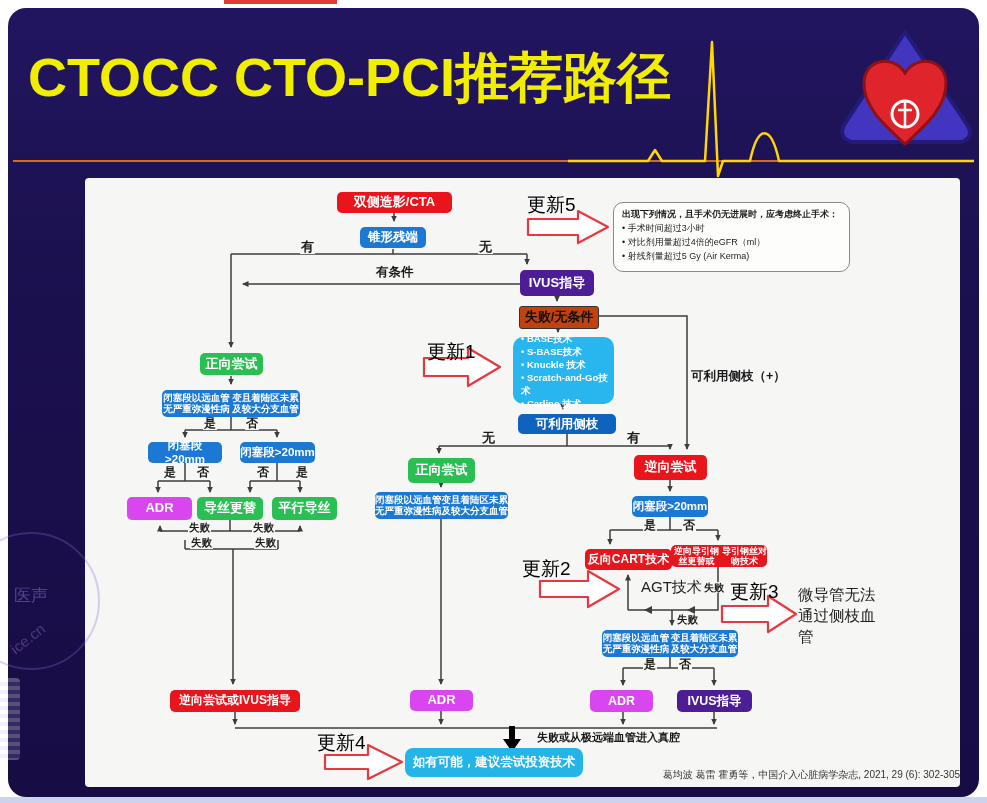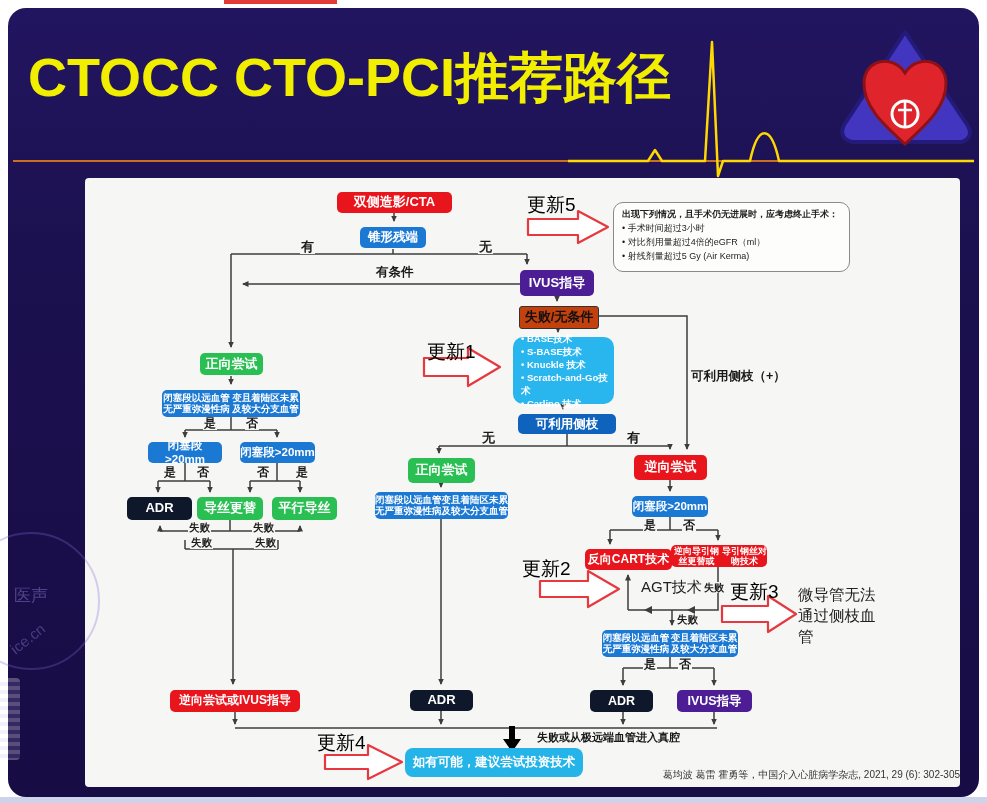--- a/index.html
+++ b/index.html
@@ -16,21 +16,21 @@
   .title2{position:absolute;left:150px;top:96px;width:430px;text-align:center;color:#f2ee00;
           font-weight:bold;font-size:51px;z-index:2;}
   svg.overlay{position:absolute;left:0;top:0;z-index:1;pointer-events:none;}
   .nd{position:absolute;z-index:2;display:flex;align-items:center;justify-content:center;
       text-align:center;color:#fff;font-weight:bold;border-radius:5px;line-height:1.15;}
   .red{background:#e8151d;}
   .blue{background:#1b79d4;}
   .dkblue{background:#0f63bd;}
   .orange{background:#4c1d95;}
   .green{background:#2abf53;}
-  .yellow{background:#0f172a;}
+  .yellow{background:#d946ef;}
   .ltblue{background:#29b5ee;border-radius:10px;}
   .cyan{background:#25b4e8;border-radius:8px;}
   .whitebox{background:#c2410c;color:#111;border:1.5px solid #333;border-radius:3px;}
   .twoline{font-size:9.5px;flex-direction:row;}
   .twoline span{display:block;}
   .lbl{position:absolute;z-index:3;color:#1a1a1a;font-weight:bold;background:#f6f6f5;
        padding:0 1px;line-height:1.1;}
   .upd{position:absolute;z-index:3;color:#000;font-weight:normal;font-size:19px;}
   .note{position:absolute;left:613px;top:202px;width:237px;height:70px;z-index:2;
         background:#fdfdfc;border:1px solid #8a8a8a;border-radius:10px;color:#1c1c1c;

